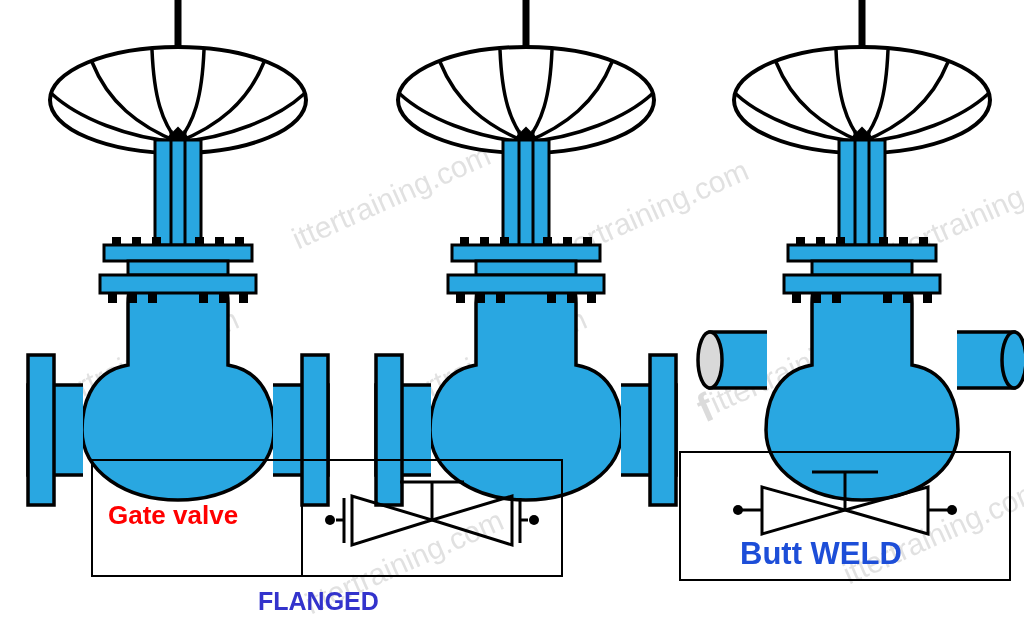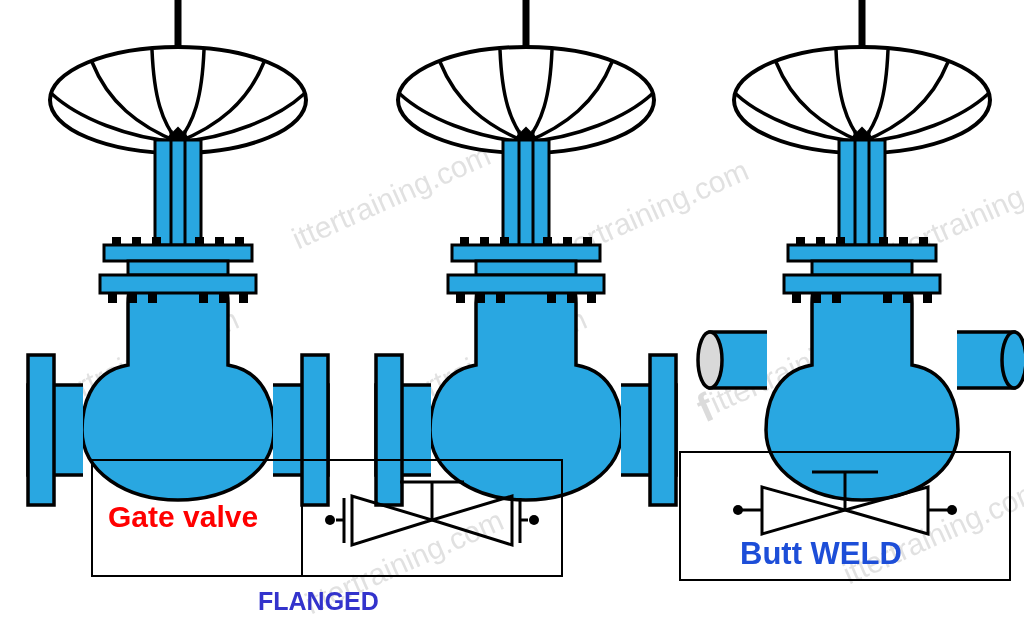--- a/index.html
+++ b/index.html
@@ -44,21 +44,21 @@
     font-weight: bold;
     font-size: 40px;
     color: #d0d0d0;
     vertical-align: -4px;
     margin-right: 1px;
   }
   .gate-text {
     position: absolute;
     color: #ff0000;
     font-weight: bold;
-    font-size: 30px;
+    font-size: 26px;
     font-family: "Liberation Sans", sans-serif;
     white-space: nowrap;
   }
   .flanged-text {
     position: absolute;
     color: #3333cc;
     font-weight: bold;
     font-size: 25px;
     font-family: "Liberation Sans", sans-serif;
     white-space: nowrap;

